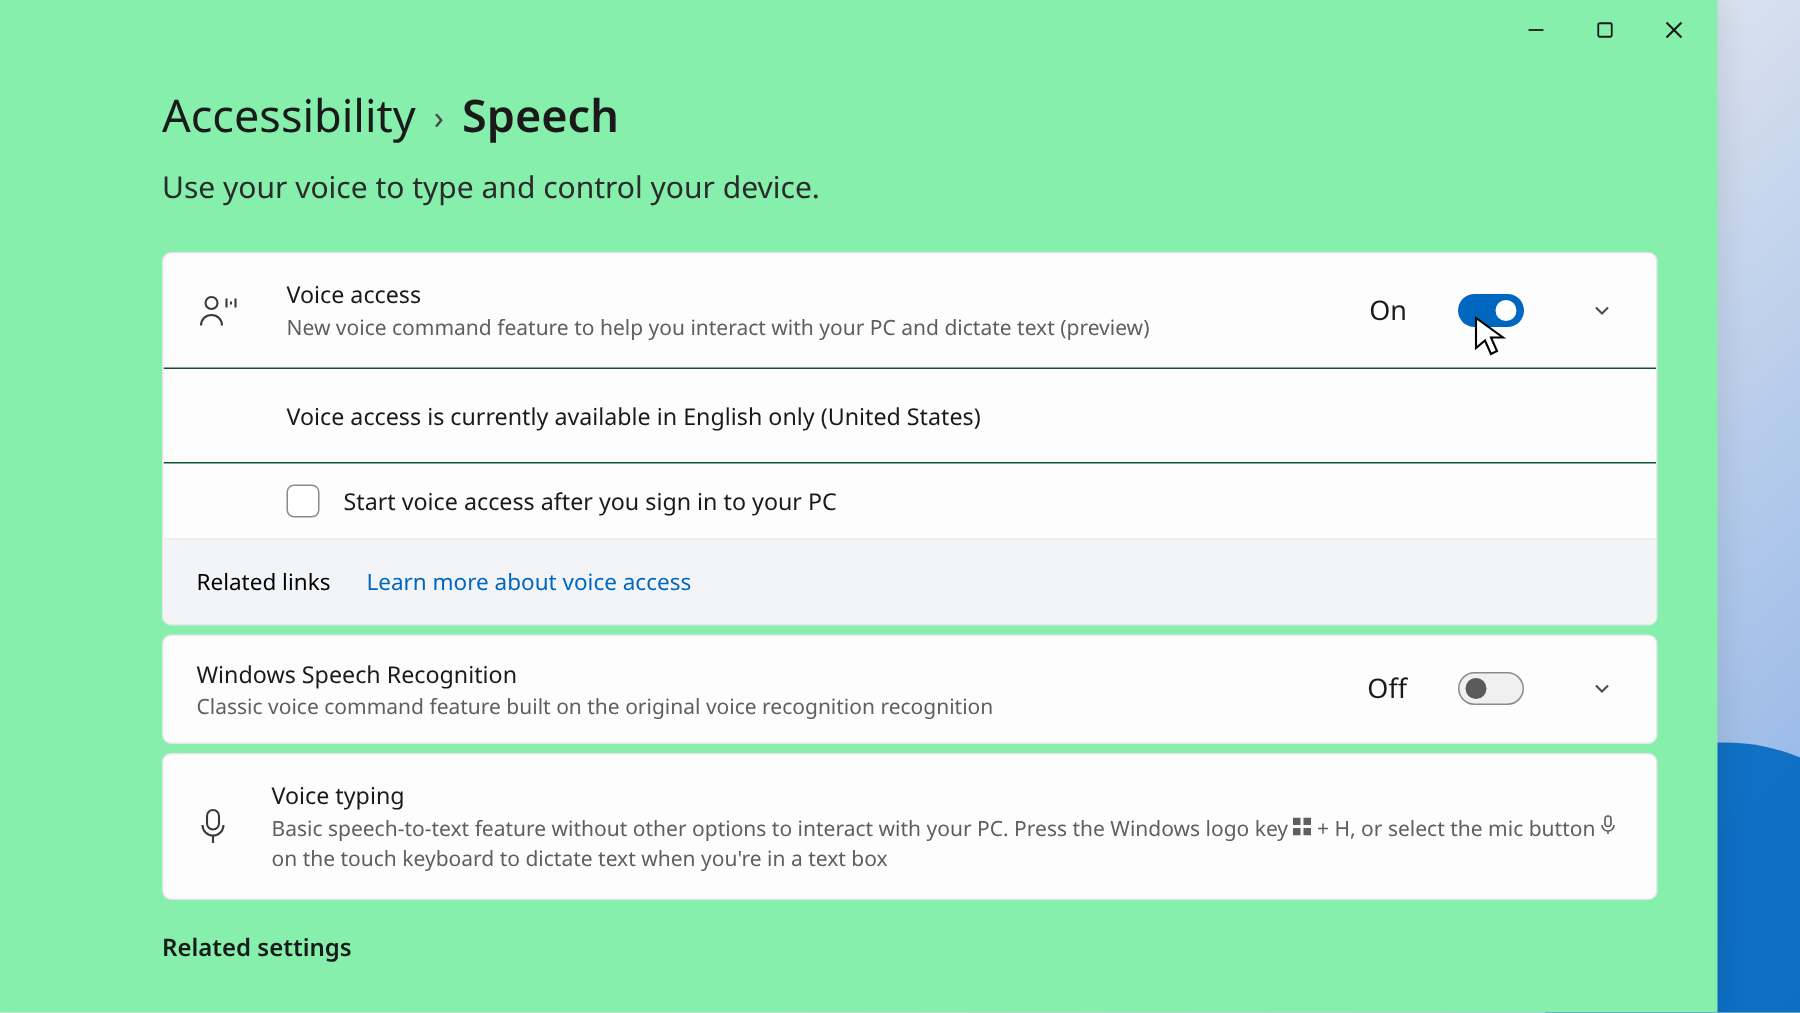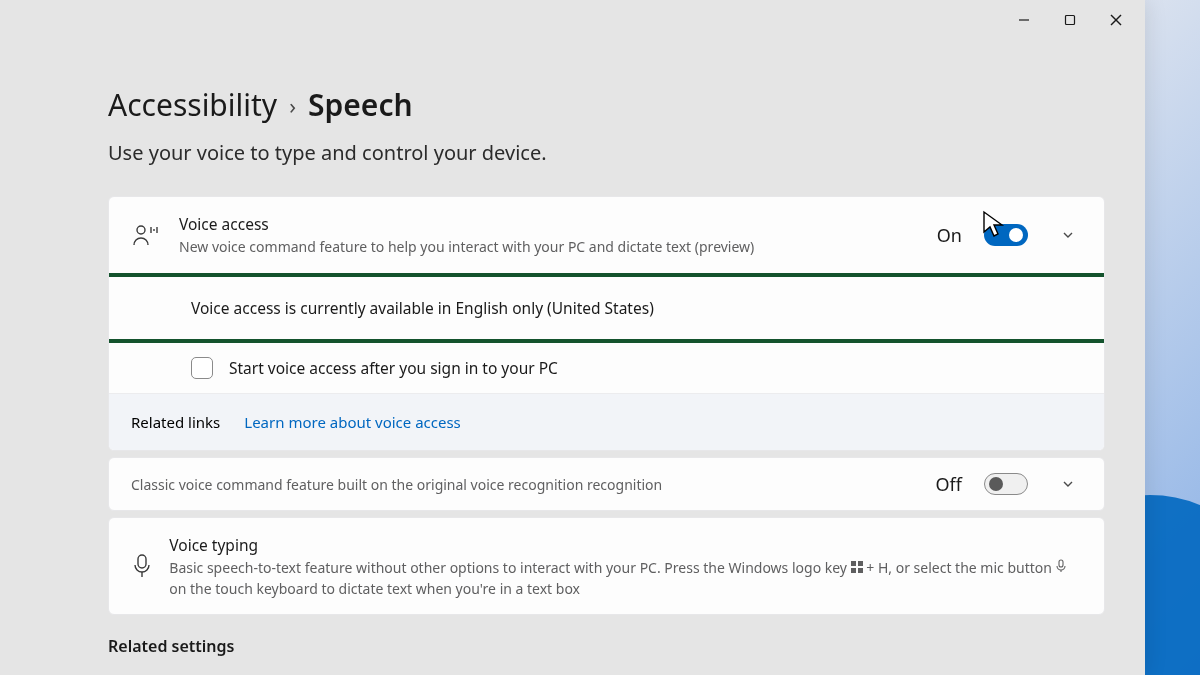--- a/index.html
+++ b/index.html
@@ -10,21 +10,21 @@
     width: 1200px;
     height: 675px;
     overflow: hidden;
     position: relative;
   }
   .window {
     position: absolute;
     left: 0; top: 0;
     width: 1145px;
     height: 675px;
-    background: #e5e5e5;
+    background: #86efac;
     box-shadow: 2px 0 20px rgba(0,0,0,0.1);
   }
   .titlebar {
     height: 40px;
     display: flex;
     justify-content: flex-end;
     align-items: center;
     padding: 0 6px 0 0;
   }
   .win-ctrl {
@@ -37,40 +37,40 @@
     padding: 16px 40px 0 108px;
   }
   .breadcrumb {
     display: flex; align-items: baseline;
     font-size: 30px;
     font-weight: 400;
     color: #1a1a1a;
     gap: 12px;
   }
   .breadcrumb .chevron { font-size: 22px; color: #4a4a4a; position: relative; top:-2px;}
-  .breadcrumb .current { font-weight: 600; margin-top: 28px; }
+  .breadcrumb .current { font-weight: 600; }
   .subtitle {
     margin-top: 14px;
     font-size: 20px;
     color: #2b2b2b;
   }
   .cards { margin-top: 30px; display: flex; flex-direction: column; gap: 6px; }
   .card {
     background: #fdfdfd;
     border: 1px solid #e7e7e9;
     border-radius: 6px;
     overflow: hidden;
   }
   .card-row {
     display: flex;
     align-items: center;
     padding: 16px 22px;
-    gap: 16px;
-  }
-  .card-row + .card-row { border-top: 4px solid #14532d; }
+    gap: 28px;
+  }
+  .card-row + .card-row { border-top: 1px solid #14532d; }
   .leading-icon {
     width: 32px;
     display:flex; justify-content:center;
     color:#3a3a3a;
   }
   .row-text { flex: 1 1 auto; }
   .row-title { font-size: 15.5px; color: #1a1a1a; }
   .row-desc { font-size: 14px; color: #5f5f60; margin-top: 2px; line-height:1.4; }
   .status-label { font-size: 18px; color:#1a1a1a; margin-right:6px; }
   .toggle {
@@ -196,20 +196,21 @@
 
         <div class="related-row">
           <span>Related links</span>
           <span class="link">Learn more about voice access</span>
         </div>
       </div>
 
       <div class="card small-card">
         <div class="card-row">
           <div class="row-text">
+            <div class="row-title">Windows Speech Recognition</div>
             <div class="row-desc">Classic voice command feature built on the original voice recognition recognition</div>
           </div>
           <div class="status-label">Off</div>
           <div class="toggle off">
               <div class="knob"></div>
             </div>
           <div class="expand">
             <svg width="14" height="14" viewBox="0 0 14 14">
                 <polyline points="3,5 7,9 11,5" fill="none" stroke="#4a4a4a" stroke-width="1.4"></polyline>
               </svg>

